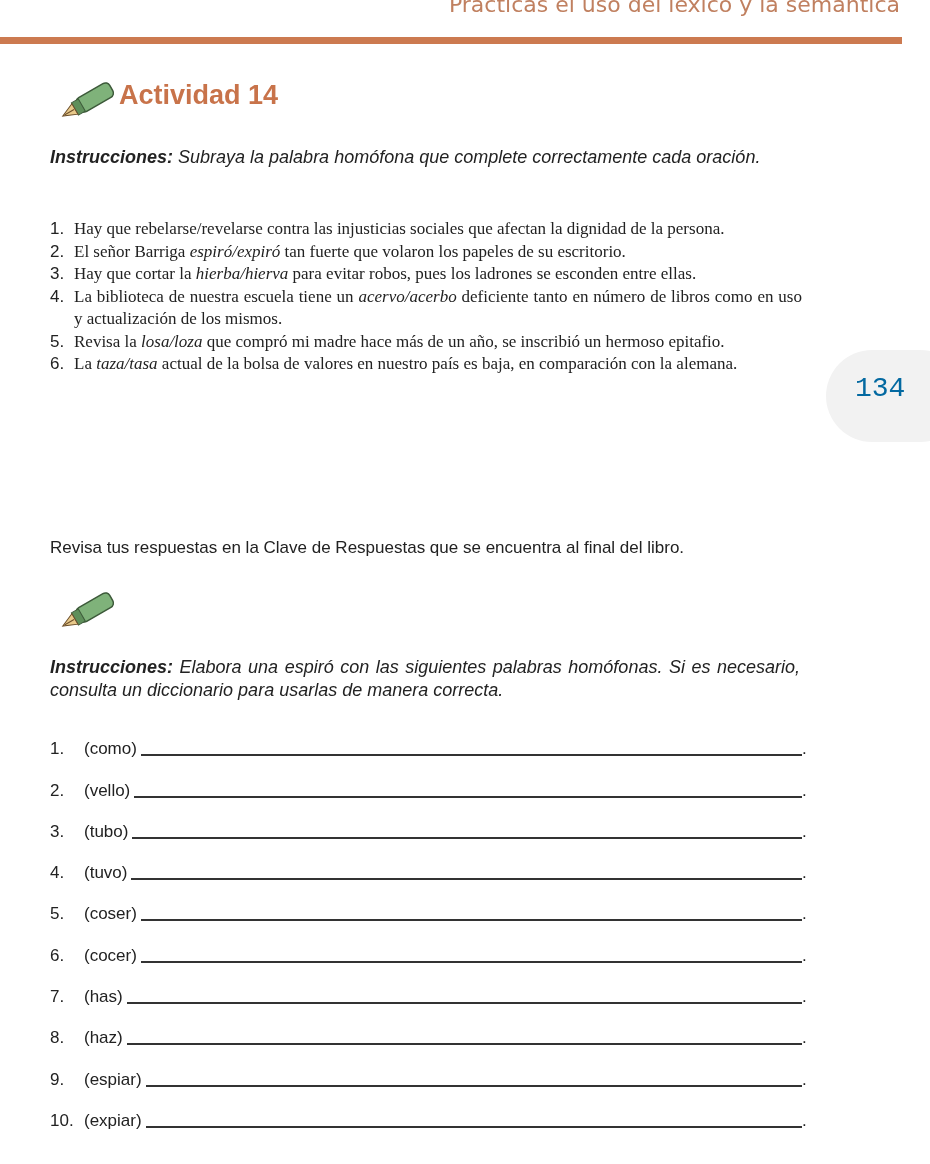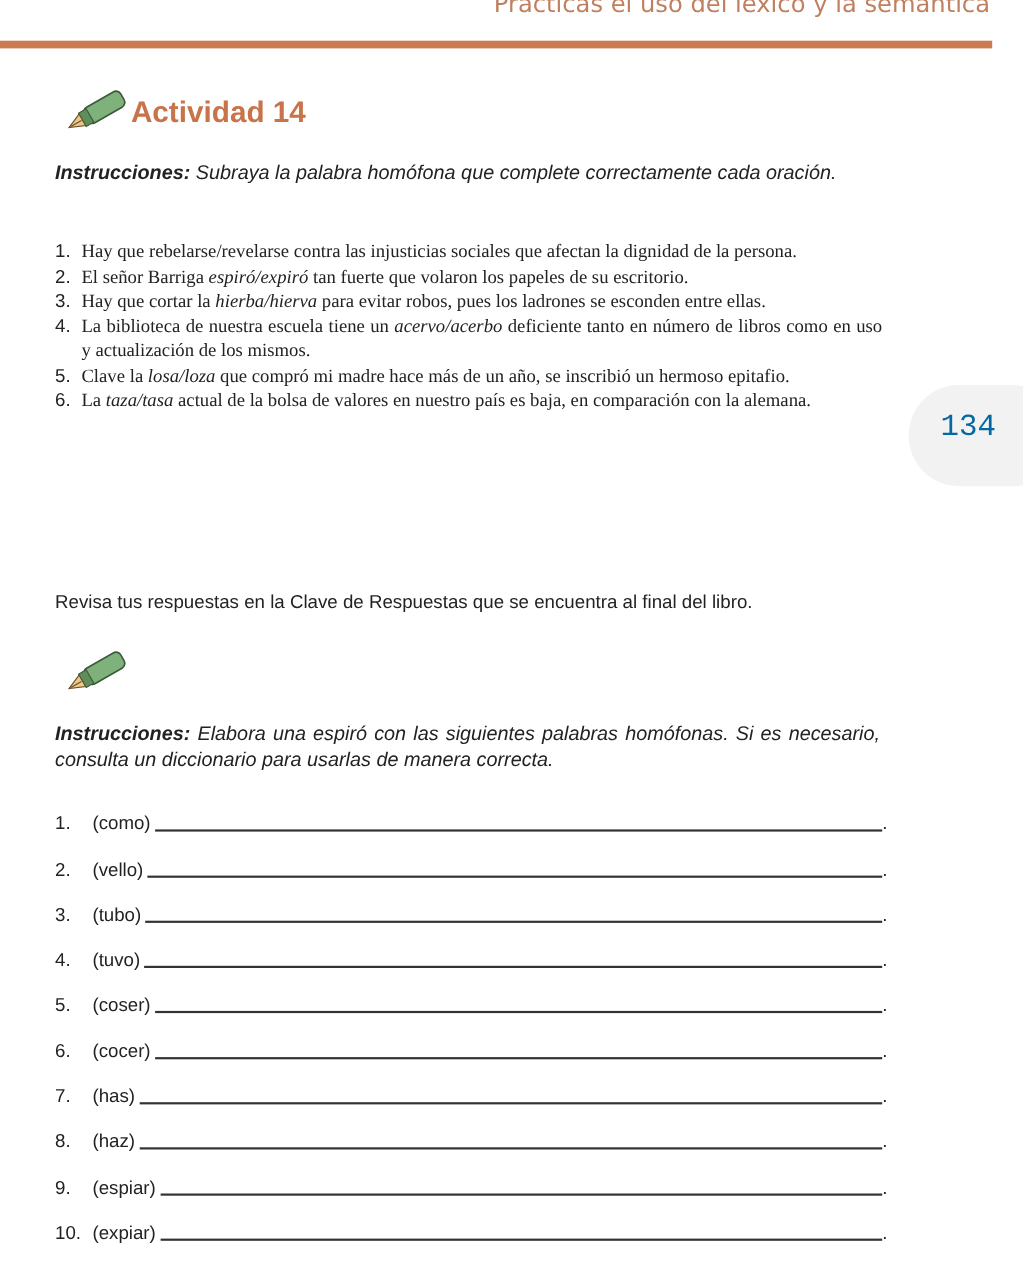--- a/index.html
+++ b/index.html
@@ -10,21 +10,21 @@
     .running-head {
       position: absolute; right: 30px; top: -8px;
       font-family: "DejaVu Sans", sans-serif; font-size: 22px; color: #c08060;
       letter-spacing: 0px;
     }
     .head-rule {
       position: absolute; left: 0; top: 37px; width: 902px; height: 7px;
       background: #cc7a50;
     }
     .activity-title {
-      position: absolute; left: 55px; display: flex; align-items: center;
+      position: absolute; left: 55px; display: flex; align-items: flex-start;
     }
     .activity-title .pen { width: 64px; height: 44px; }
     .activity-title .label {
       font-weight: bold; font-size: 27px; color: #c8734a; margin-left: 0px;
     }
     .instr {
       position: absolute; left: 50px; width: 750px; font-size: 18px; line-height: 23px;
       text-align: justify;
       font-style: italic;
     }
@@ -86,21 +86,21 @@
   <li class="q-item">
     <span class="q-num">3.</span>
     <span class="q-text"><span>Hay que cortar la </span><i>hierba/hierva</i><span> para evitar robos, pues los ladrones se esconden entre ellas.</span></span>
   </li>
   <li class="q-item">
     <span class="q-num">4.</span>
     <span class="q-text"><span>La biblioteca de nuestra escuela tiene un </span><i>acervo/acerbo</i><span> deficiente tanto en número de libros como en uso y actualización de los mismos.</span></span>
   </li>
   <li class="q-item">
     <span class="q-num">5.</span>
-    <span class="q-text"><span>Clave la </span><i>losa/loza</i><span> que compró mi madre hace más de un año, se inscribió un hermoso epitafio.</span></span>
+    <span class="q-text"><span>Revisa la </span><i>losa/loza</i><span> que compró mi madre hace más de un año, se inscribió un hermoso epitafio.</span></span>
   </li>
   <li class="q-item">
     <span class="q-num">6.</span>
     <span class="q-text"><span>La </span><i>taza/tasa</i><span> actual de la bolsa de valores en nuestro país es baja, en comparación con la alemana.</span></span>
   </li>
 </ol>
 
 <div class="page-badge"></div>
 <div class="page-number">134</div>
 

